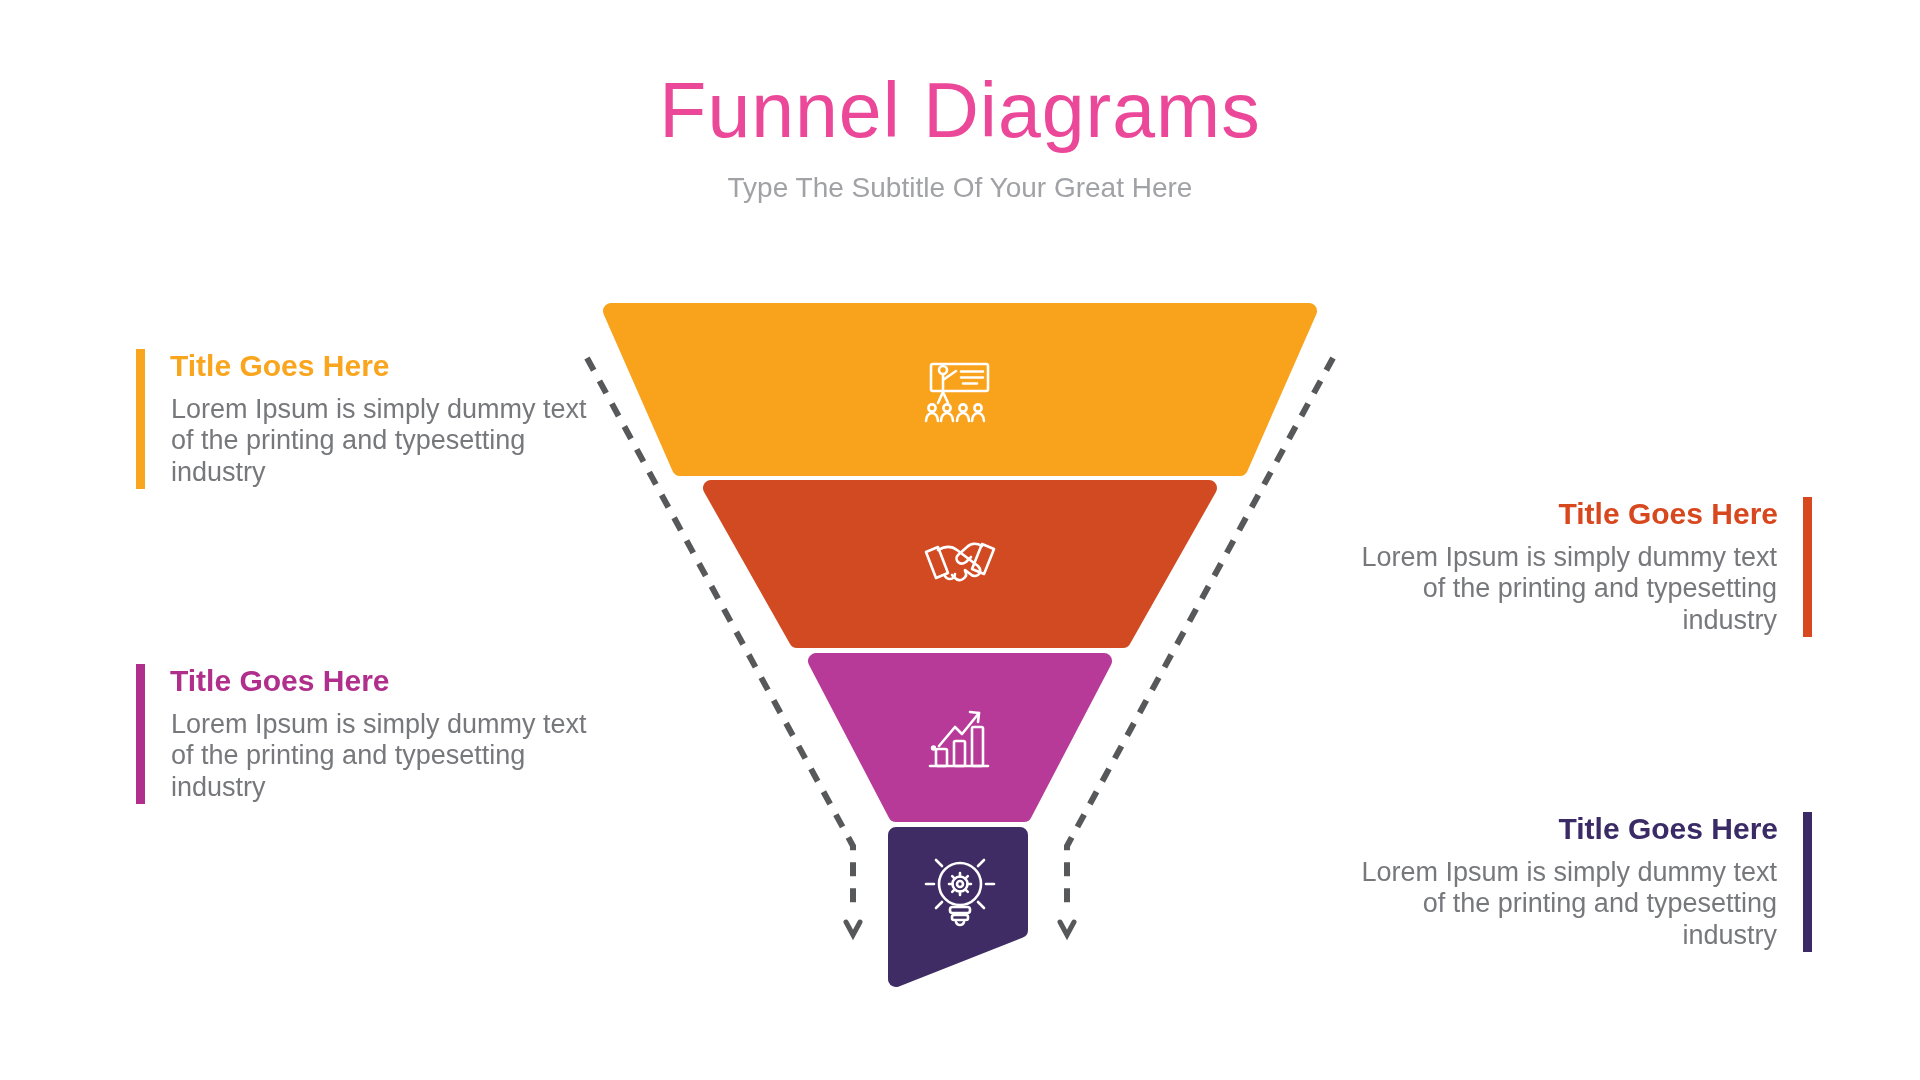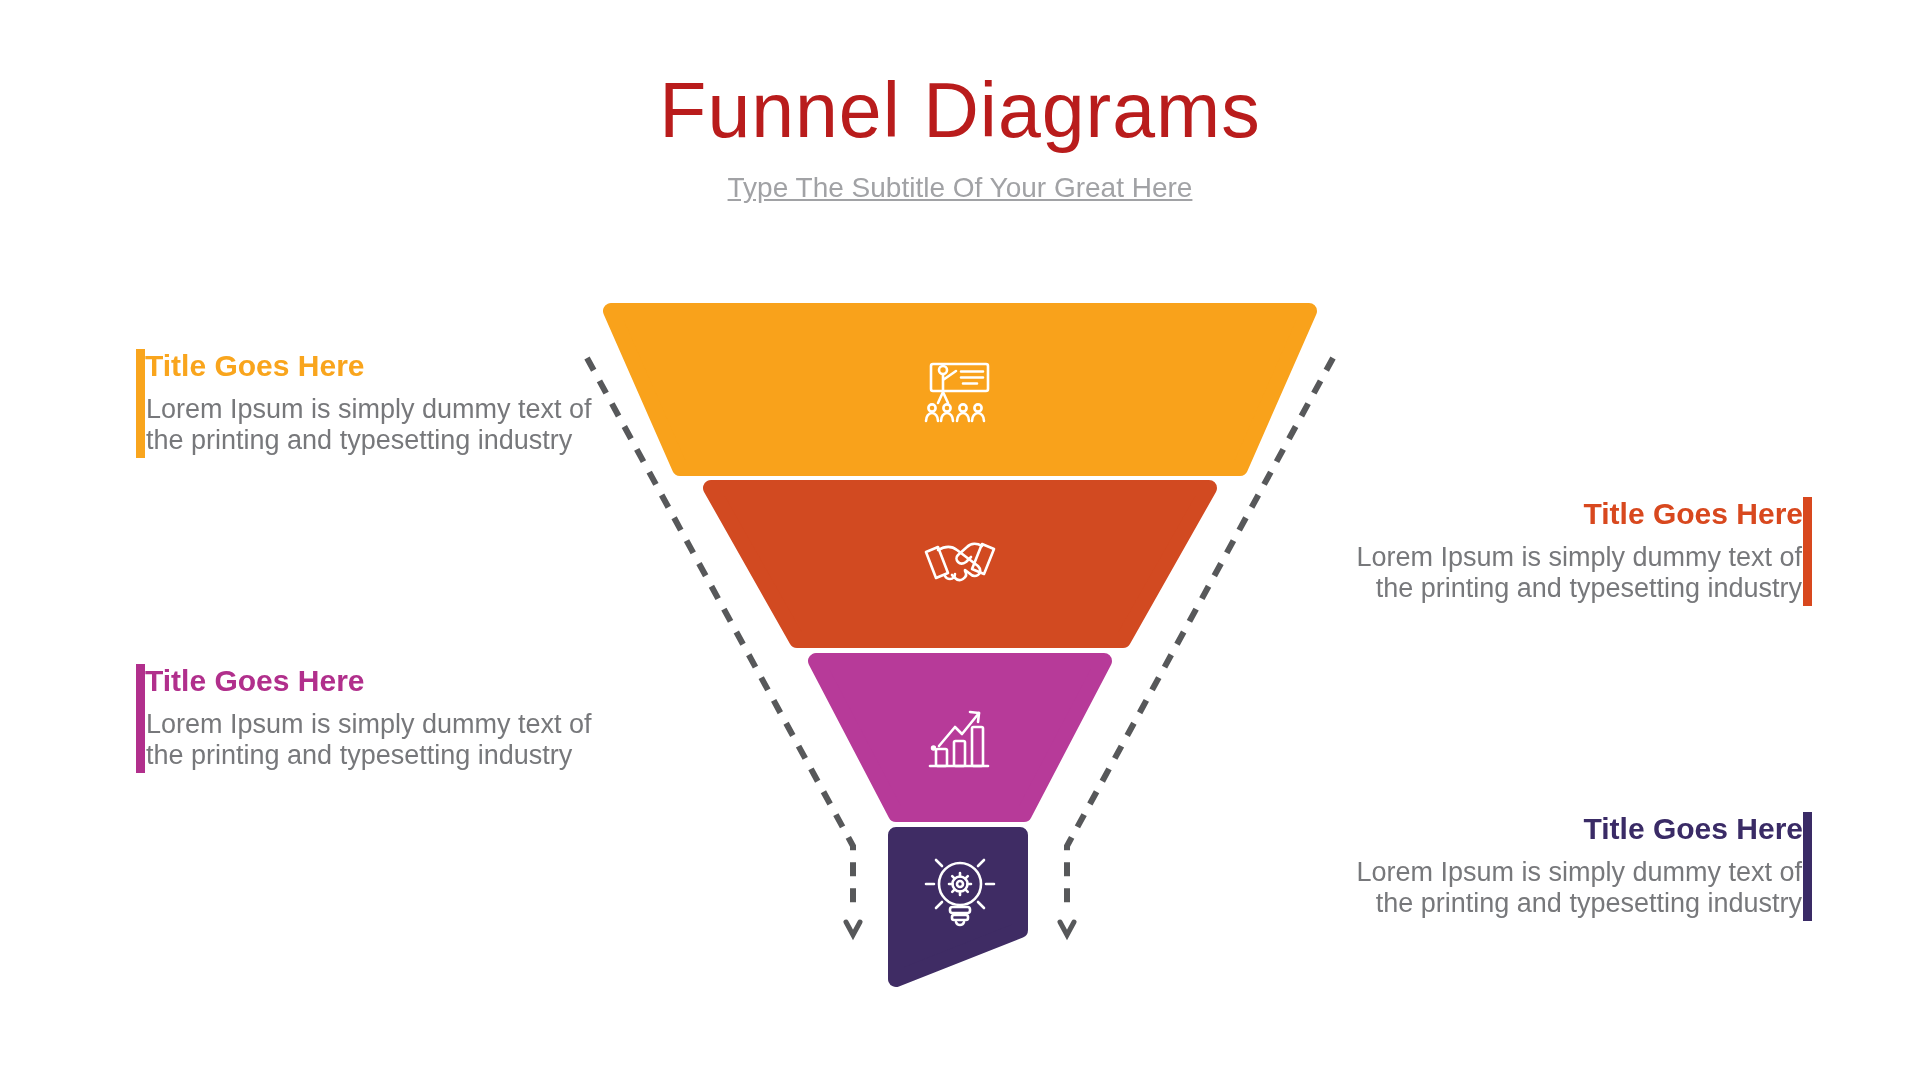--- a/index.html
+++ b/index.html
@@ -21,35 +21,35 @@
     margin: 0;
     font-size: 77px;
     font-weight: 400;
     letter-spacing: 1px;
     line-height: 1.15;
   }
   .header .subtitle {
     margin-top: 17px;
     font-size: 28px;
     font-weight: 400;
-    text-decoration: underline;
   }
   .funnel-svg {
     position: absolute;
     inset: 0;
     z-index: 1;
   }
   .seg { stroke-width: 16; stroke-linejoin: round; }
   .guide { fill: none; stroke-width: 6; stroke-dasharray: 14 12; }
   .g-arrow { fill: none; stroke-width: 5; stroke-linecap: round; }
   .icon { fill: none; stroke: #ffffff; stroke-width: 2.6; stroke-linecap: round; stroke-linejoin: round; }
   .callout {
     position: absolute;
     width: 472px;
     display: flex;
+    gap: 25px;
     z-index: 2;
     padding-left: 28px;
   }
   .callout .bar { flex: 0 0 9px; width: 9px; }
   .callout .content { flex: 1; }
   .callout h2 {
     margin: 0 0 10px 0;
     font-size: 30px;
     font-weight: bold;
     line-height: 1.15;
@@ -61,21 +61,21 @@
   }
   .callout.right { flex-direction: row-reverse; }
   .callout.right .content { text-align: right; }
 </style>
 </head>
 <body>
 
 <div class="slide">
 
   <div class="header">
-    <h1 style="color: #b91c1c;">Funnel Diagrams</h1>
+    <h1 style="color: #ec4899;">Funnel Diagrams</h1>
     <div class="subtitle" style="color: rgb(161, 162, 165);">Type The Subtitle Of Your Great Here</div>
   </div>
 
   <svg class="funnel-svg" viewBox="0 0 1920 1080">
 
     <path class="guide" d="M587,358 L853,846 L853,914" stroke="#57585a"></path>
     <path class="g-arrow" d="M846,922 L853,935 L860,922" stroke="#57585a"></path>
     <path class="guide" d="M1333,358 L1067,846 L1067,914" stroke="#57585a"></path>
     <path class="g-arrow" d="M1060,922 L1067,935 L1074,922" stroke="#57585a"></path>
 

